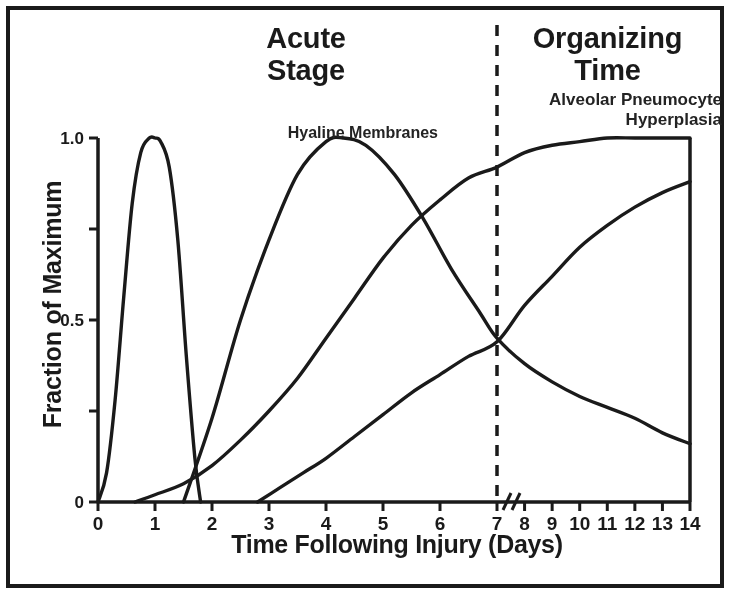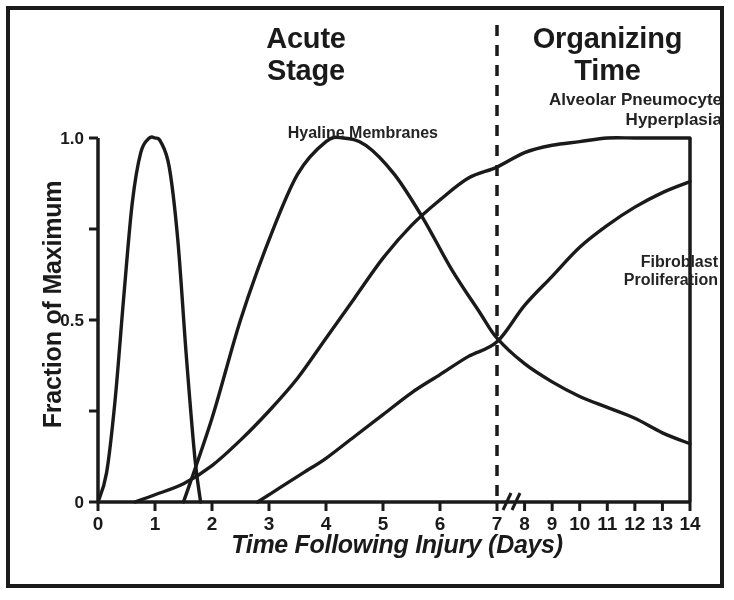--- a/index.html
+++ b/index.html
@@ -88,21 +88,20 @@
   #xaxis-title {
     position: absolute;
     left: 107px;
     top: 530px;
     width: 580px;
     text-align: center;
     font-size: 25px;
     font-weight: bold;
     color: #1a1a1a;
     letter-spacing: -0.3px;
-    font-style: italic;
   }
   #yaxis-title {
     position: absolute;
     left: -118px;
     top: 290px;
     width: 340px;
     text-align: center;
     font-size: 25px;
     font-weight: bold;
     color: #1a1a1a;
@@ -188,20 +187,18 @@
 
   <div class="stage-title" id="organizing-stage-title">Organizing
 Time</div>
 
 
   <div class="curve-label" id="label-hyaline">Hyaline Membranes</div>
 
   <div class="curve-label" id="label-alveolar">Alveolar Pneumocyte
 Hyperplasia</div>
 
-  <div class="curve-label" id="label-fibroblast">Fibroblast
-Proliferation</div>
 
   <div id="xaxis-title">Time Following Injury (Days)</div>
 
   <div id="yaxis-title">Fraction of Maximum</div>
 
 </div>
 
 </body></html>

